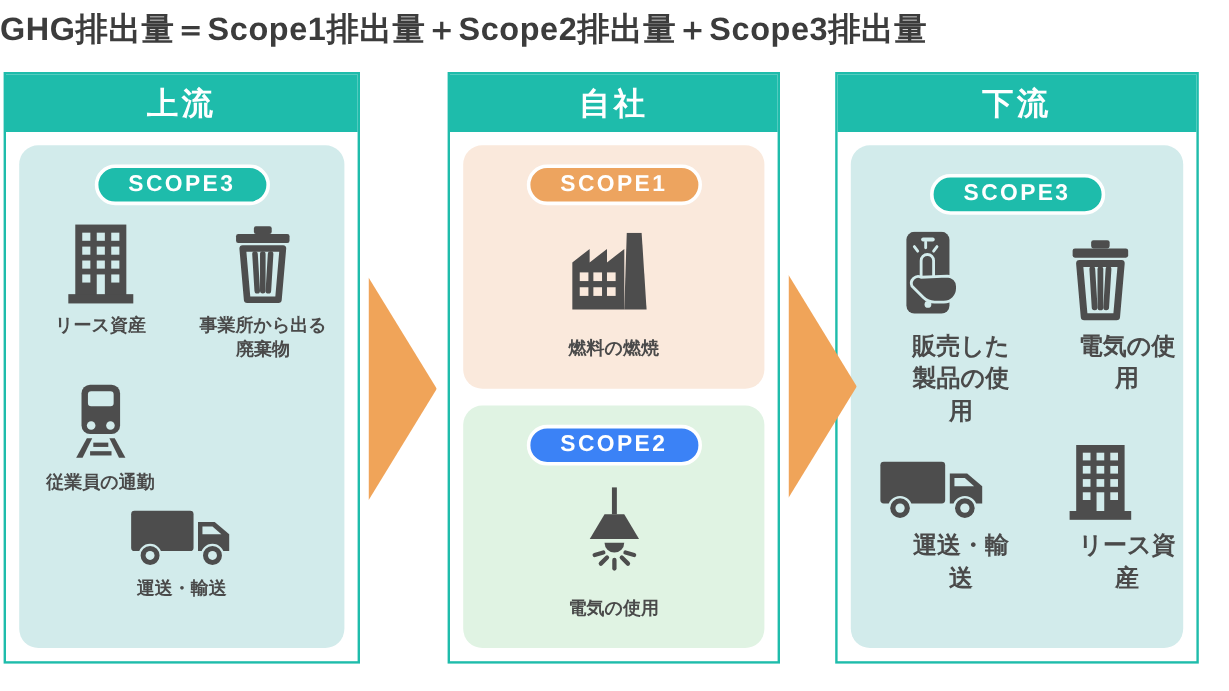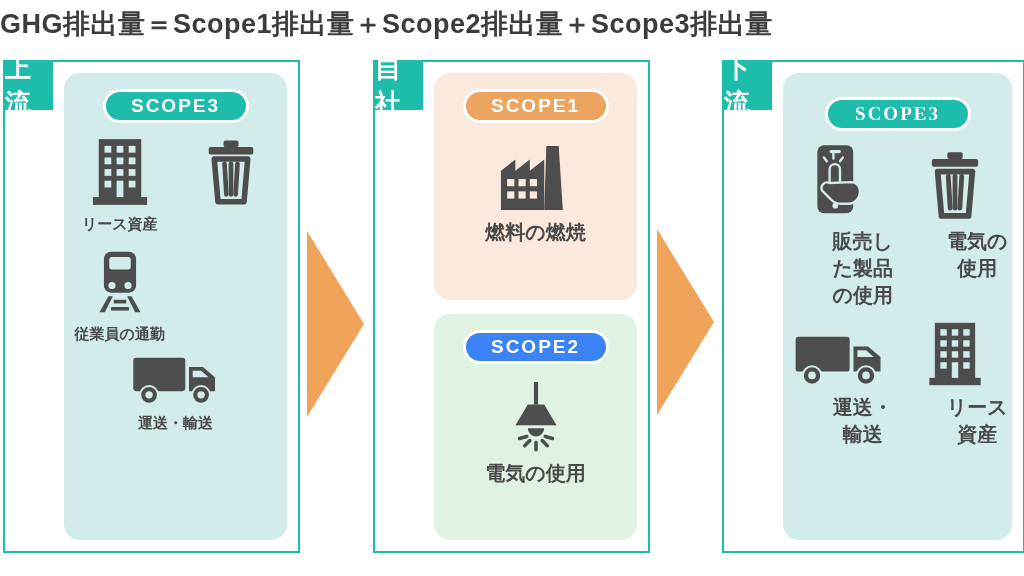--- a/index.html
+++ b/index.html
@@ -18,25 +18,25 @@
     color: #3c3c3c;
     letter-spacing: 0.5px;
   }
   .column {
     position: absolute;
     top: 60px;
     height: 493px;
     border: 2px solid #1ebcab;
     background: #ffffff;
     display: flex;
-    flex-direction: row;
+    flex-direction: column;
   }
   #col-upstream  { left: 3px;   width: 297px; }
   #col-company   { left: 373px; width: 277px; }
-  #col-downstream{ left: 722px; width: 303px; font-family: Liberation Serif, serif; }
+  #col-downstream{ left: 696px; width: 303px; }
   .col-header {
     height: 48px;
     flex: 0 0 48px;
     background: #1ebcab;
     color: #ffffff;
     font-size: 26px;
     font-weight: bold;
     letter-spacing: 3px;
     display: flex;
     align-items: center;
@@ -106,22 +106,22 @@
   #col-downstream .item-label { font-size: 20px; margin-left: 45px; }
   .full-span { grid-column: 1 / -1; }
   .scope-box-icon-area {
     margin-top: 16px;
     height: 80px;
     display: flex;
     align-items: center;
     justify-content: center;
   }
   .scope-box-label {
-    margin-top: 0;
-    font-size: 20px;
+    margin-top: 14px;
+    font-size: 15px;
     font-weight: bold;
     color: #4a4a4a;
     text-align: center;
   }
   .flow-arrow {
     position: absolute;
     width: 57px;
     height: 186px;
     background: #f0a459;
     clip-path: polygon(0 0, 100% 50%, 0 100%);
@@ -173,20 +173,22 @@
               <rect x="20" y="0" width="16" height="7" rx="2"></rect>
               <rect x="4" y="7" width="48" height="8" rx="2"></rect>
               <path d="M10 20 L14 66 L42 66 L46 20 Z" fill="none" stroke="#4d4d4d" stroke-width="6" stroke-linejoin="round"></path>
               <g stroke="#4d4d4d" stroke-width="5" stroke-linecap="round">
                 <line x1="21" y1="25" x2="23" y2="58"></line>
                 <line x1="28" y1="25" x2="28" y2="58"></line>
                 <line x1="35" y1="25" x2="33" y2="58"></line>
               </g>
             </svg>
           </span>
+          <div class="item-label">事業所から出る
+廃棄物</div>
         </div>
 
         <div class="item">
           <span class="icon-box">
             <svg width="50" height="70" viewBox="0 0 56 72" fill="#4d4d4d">
               <rect x="10" y="2" width="36" height="46" rx="8"></rect>
               <rect x="16" y="8" width="24" height="14" rx="3" fill="#d2ebeb"></rect>
               <circle cx="19" cy="40" r="4" fill="#d2ebeb"></circle>
               <circle cx="37" cy="40" r="4" fill="#d2ebeb"></circle>
               <path d="M15 52 L5 70 L11 70 L20 52 Z"></path>

